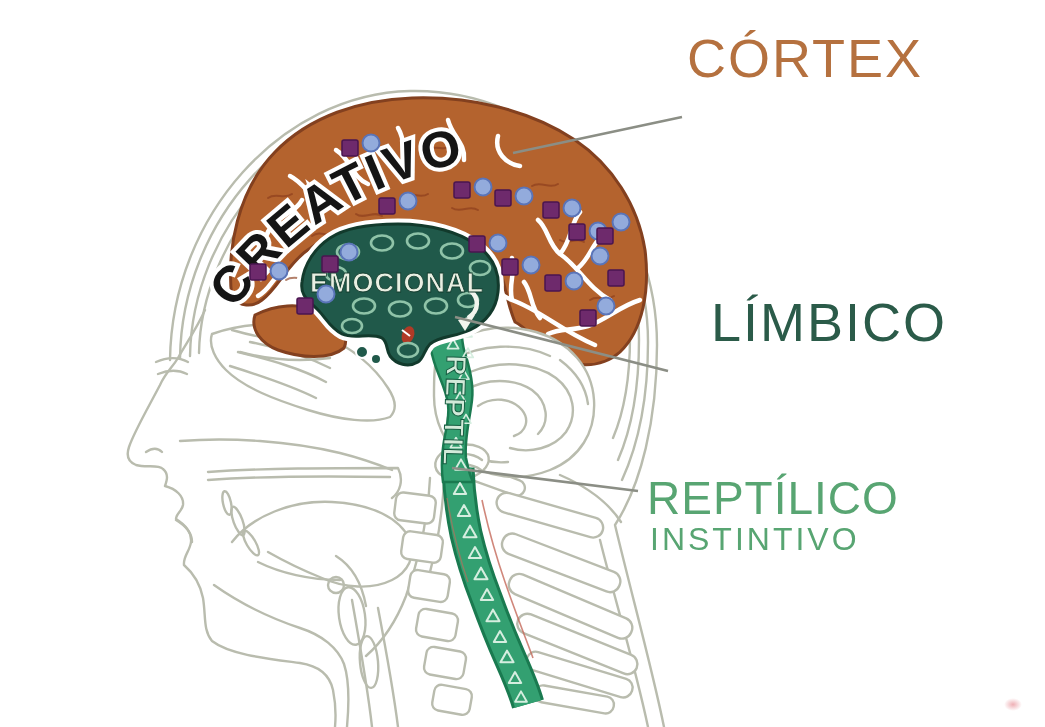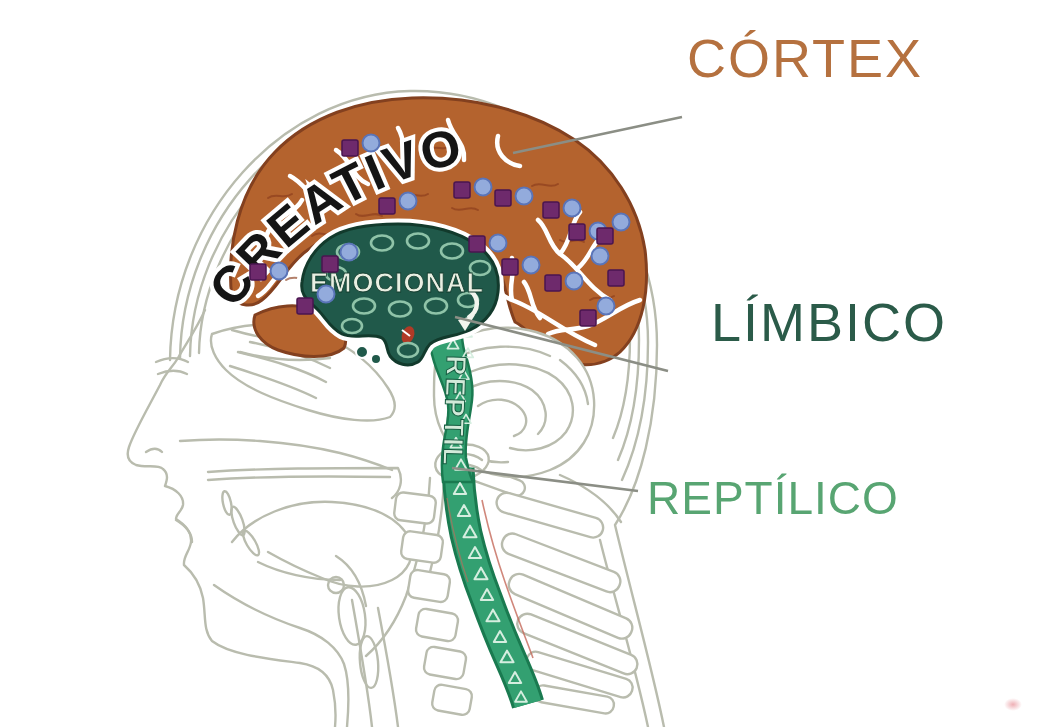--- a/index.html
+++ b/index.html
@@ -288,16 +288,17 @@
   <g>
     <path class="callout" d="M 513 153 L 682 117"></path>
     <path class="callout" d="M 455 317 L 668 371"></path>
     <path class="callout" d="M 452 468 L 638 491"></path>
   </g>
 </svg>
 
 <div class="side-label lbl-cortex">CÓRTEX</div>
 <div class="side-label lbl-limbico">LÍMBICO</div>
 <div class="side-label lbl-reptilico">REPTÍLICO</div>
+<div class="side-label lbl-instintivo">INSTINTIVO</div>
 
 <div class="watermark"></div>
 
 </div>
 
 </body></html>

